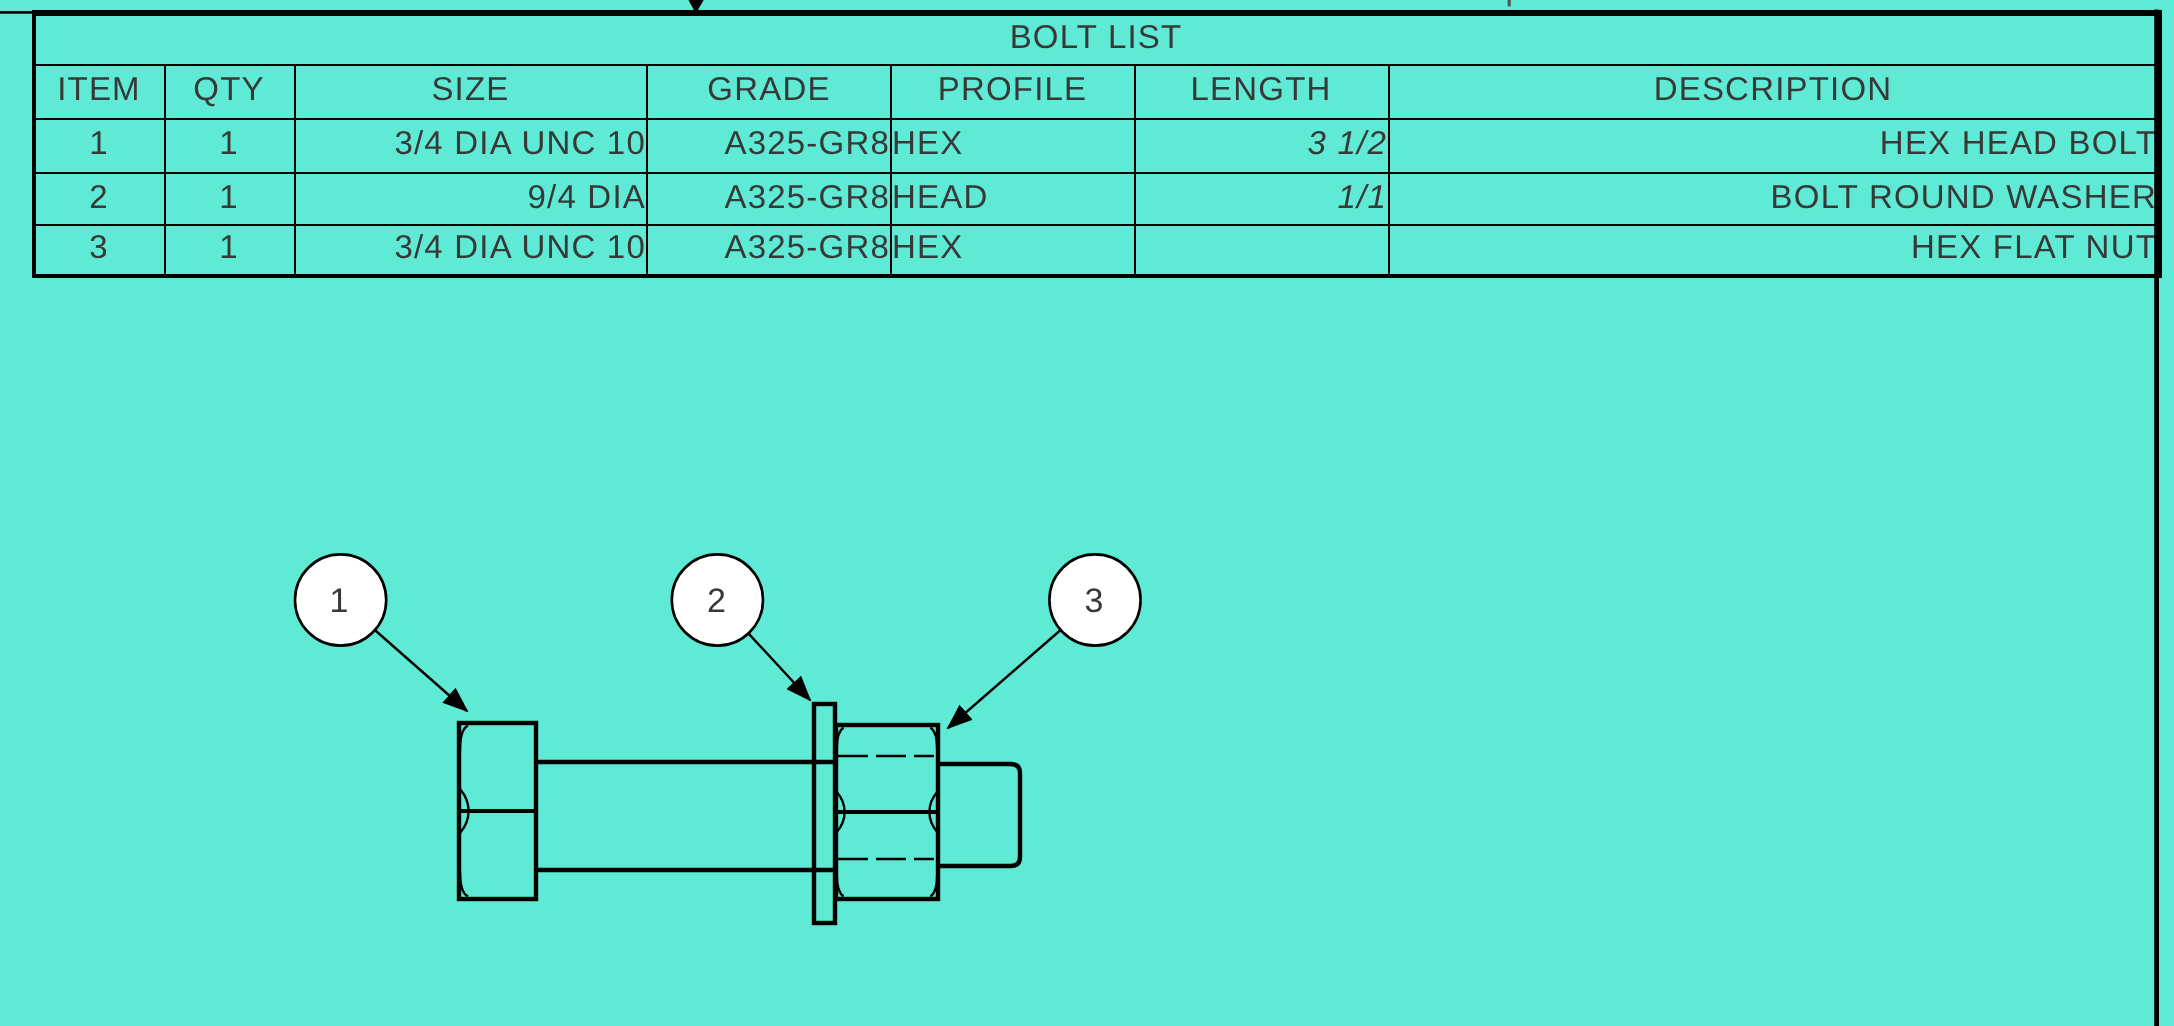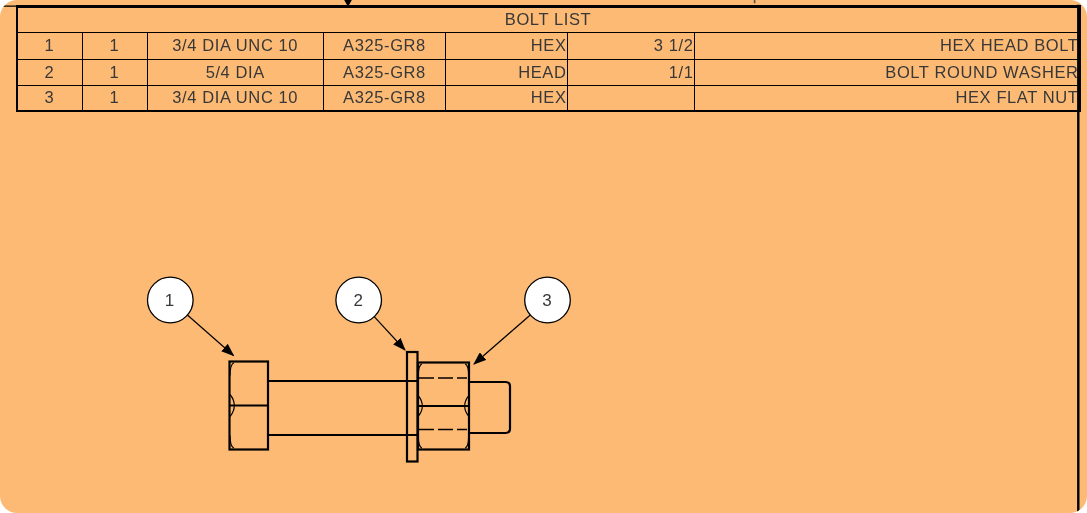--- a/index.html
+++ b/index.html
@@ -1,73 +1,82 @@
 <!DOCTYPE html>
 <html><head>
 <meta charset="utf-8">
 <style>
   html,body{margin:0;padding:0;background:#fff;}
   .canvas{
-    position:relative;width:1087px;height:513px;background:#fdba74;
-    overflow:hidden;font-family:"Liberation Sans",sans-serif;border-radius:17px;
+    position:relative;width:1087px;height:513px;background:#5eead4;
+    overflow:hidden;font-family:"Liberation Sans",sans-serif;
   }
   svg.overlay{position:absolute;left:0;top:0;width:1087px;height:513px;}
   table.bom{
     position:absolute;left:15.5px;top:4.5px;width:1063px;
     border-collapse:collapse;table-layout:fixed;
     font-family:"Liberation Sans",sans-serif;
     font-size:16.5px;color:#383838;letter-spacing:0.6px;
     border:2px solid #000;border-top:3px solid #000;
   }
   table.bom th,table.bom td{
     border:1.5px solid #000;padding:0;font-weight:normal;
     white-space:nowrap;overflow:hidden;vertical-align:middle;
   }
   tr.title-row{height:26px;}
   tr.header-row{height:27px;}
   tr.data-row-a{height:27px;}
   tr.data-row{height:26px;}
   .c{text-align:center;}
-  .l{text-align:center;padding-left:6px;}
-  .lp{text-align:right;padding-left:15px;}
+  .l{text-align:right;padding-left:6px;}
+  .lp{text-align:left;padding-left:15px;}
   .ld{text-align:right;padding-left:7px;}
-  .r{text-align:right;padding-right:5px;}
+  .r{text-align:right;padding-right:5px;font-style:italic;}
 </style>
 </head>
 <body>
 
 <div class="canvas">
 
   <table class="bom">
     <colgroup>
       <col style="width:65.5px">
         <col style="width:65px">
         <col style="width:176.5px">
       <col style="width:122px">
         <col style="width:121.5px">
         <col style="width:127px">
       <col style="width:385.5px">
     </colgroup>
     <tbody>
         <tr class="title-row">
       <th class="c" colspan="7">BOLT LIST</th>
     </tr>
+    <tr class="header-row">
+      <th class="c">ITEM</th>
+      <th class="c">QTY</th>
+      <th class="c">SIZE</th>
+      <th class="c">GRADE</th>
+      <th class="c">PROFILE</th>
+      <th class="c">LENGTH</th>
+      <th class="c">DESCRIPTION</th>
+    </tr>
     <tr class="data-row-a">
       <td class="c">1</td>
       <td class="c">1</td>
       <td class="l">3/4 DIA UNC 10</td>
       <td class="l">A325-GR8</td>
       <td class="lp">HEX</td>
       <td class="r">3 1/2</td>
       <td class="ld">HEX HEAD BOLT</td>
     </tr>
     <tr class="data-row">
       <td class="c">2</td>
       <td class="c">1</td>
-      <td class="l">5/4 DIA</td>
+      <td class="l">9/4 DIA</td>
       <td class="l">A325-GR8</td>
       <td class="lp">HEAD</td>
       <td class="r">1/1</td>
       <td class="ld">BOLT ROUND WASHER</td>
     </tr>
     <tr class="data-row">
       <td class="c">3</td>
       <td class="c">1</td>
       <td class="l">3/4 DIA UNC 10</td>
       <td class="l">A325-GR8</td>

